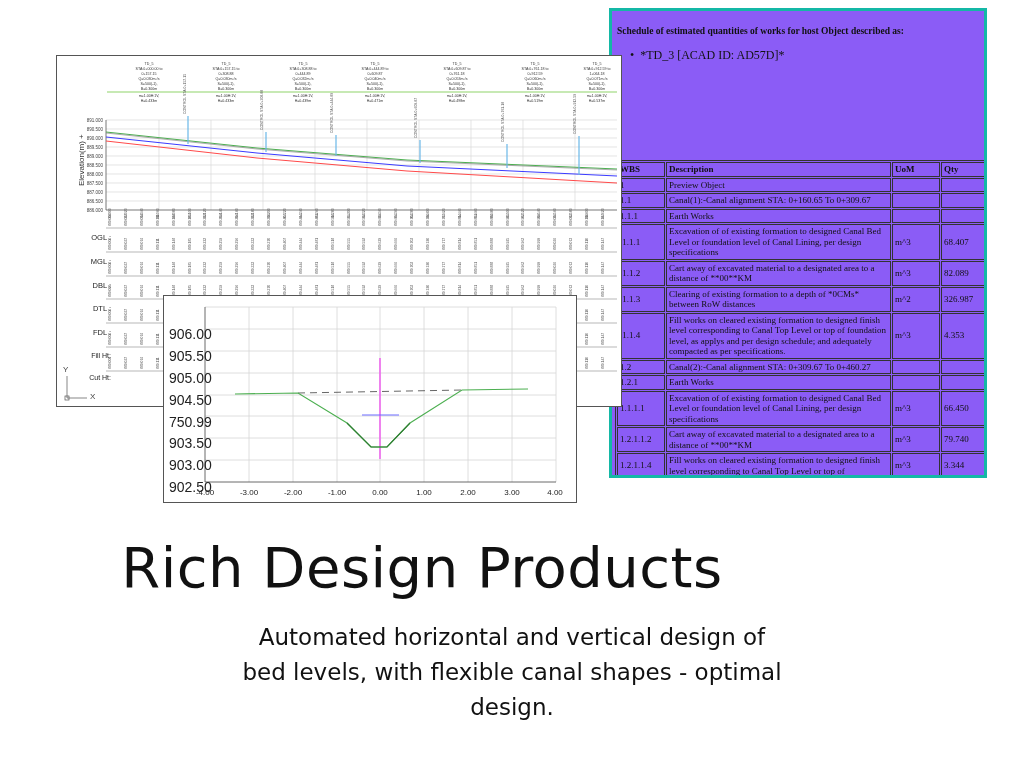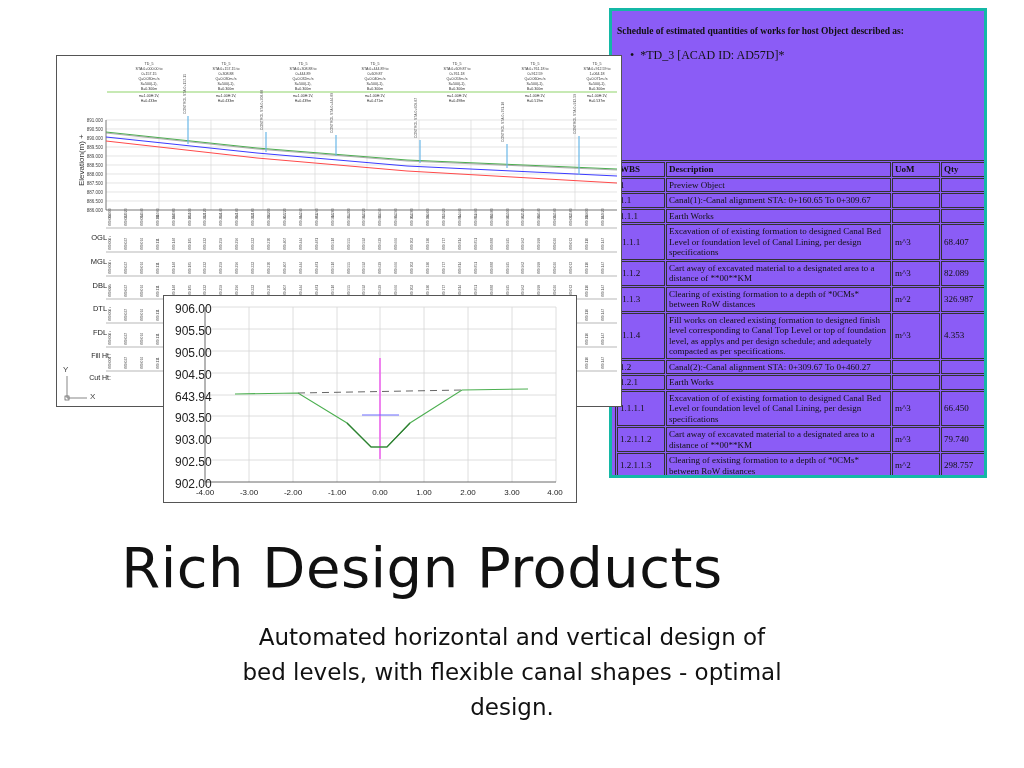--- a/index.html
+++ b/index.html
@@ -17,21 +17,21 @@
   .doc col.c1 { width: 48px; } .doc col.c3 { width: 48px; } .doc col.c4 { width: 44px; }
 
   
   .profile { position: absolute; left: 56px; top: 55px; width: 566px; height: 352px; background: #fff; border: 1px solid #555; overflow: hidden; }
   .profile svg { position: absolute; left: 0; top: 0; }
   .band-label { position: absolute; left: 14px; font-size: 7.5px; color: #222; width: 40px; text-align: right; }
 
   
   .xsec { position: absolute; left: 163px; top: 295px; width: 414px; height: 208px; background: #fff; border: 1px solid #555; overflow: hidden; }
   .xsec .title-box { position: absolute; left: 127px; top: 21px; width: 166px; height: 46px; border: 1px solid #333; background: #fff; text-align: center; font-size: 11px; line-height: 14px; padding-top: 2px; color: #111; }
-  .ytick { position: absolute; left: 11px; font-size: 12px; color: #222; }
+  .ytick { position: absolute; left: 5px; font-size: 14px; color: #222; margin-top: 24px; }
   .xtick { position: absolute; top: 192px; font-size: 8px; color: #222; width: 30px; text-align: center; }
 
   
   .caption-title { position: absolute; left: 0; width: 844px; top: 535px; text-align: center; font-size: 56px; color: #111; font-family: "DejaVu Sans", sans-serif; letter-spacing: 0.5px; }
   .caption-sub { position: absolute; left: 240px; width: 544px; top: 620px; text-align: center; font-size: 23px; line-height: 35px; color: #111; font-family: "DejaVu Sans", sans-serif; }
 </style>
 </head>
 <body>
 
 <div class="doc">
@@ -111,26 +111,20 @@
           <td>1.1.1.1</td>
           <td>Excavation of of existing formation to designed Canal Bed Level or foundation level of Canal Lining, per design specifications</td>
           <td>m^3</td>
           <td>66.450</td>
         </tr>
         <tr>
           <td>1.2.1.1.2</td>
           <td>Cart away of excavated material to a designated area to a distance of **00**KM</td>
           <td>m^3</td>
           <td>79.740</td>
-        </tr>
-        <tr>
-          <td>1.2.1.1.3</td>
-          <td>Clearing of existing formation to a depth of *0CMs* between RoW distances</td>
-          <td>m^2</td>
-          <td>298.757</td>
         </tr>
         <tr>
           <td>1.2.1.1.4</td>
           <td>Fill works on cleared existing formation to designed finish level corresponding to Canal Top Level or top of</td>
           <td>m^3</td>
           <td>3.344</td>
         </tr>
       </tbody>
   </table>
 </div>
@@ -577,21 +571,21 @@
 
     <line x1="198" y1="119" x2="235" y2="119" stroke="#6a6aff" stroke-width="1"></line>
 
     <polyline points="71,98 134,97 183,127 207,151 223,151 246,127 298,94 364,93" fill="none" stroke="#4caf50" stroke-width="1.1"></polyline>
     <polyline points="183,127 207,151 223,151 246,127" fill="none" stroke="#2e7d32" stroke-width="1.1"></polyline>
   </svg>
   <span class="ytick" style="top:6px">906.00</span>
   <span class="ytick" style="top:28px">905.50</span>
   <span class="ytick" style="top:50px">905.00</span>
   <span class="ytick" style="top:72px">904.50</span>
-  <span class="ytick" style="top:94px">643.94</span>
+  <span class="ytick" style="top:94px">750.99</span>
   <span class="ytick" style="top:115px">903.50</span>
   <span class="ytick" style="top:137px">903.00</span>
   <span class="ytick" style="top:159px">902.50</span>
   <span class="ytick" style="top:181px">902.00</span>
   <span class="xtick" style="left:26px">-4.00</span>
   <span class="xtick" style="left:70px">-3.00</span>
   <span class="xtick" style="left:114px">-2.00</span>
   <span class="xtick" style="left:158px">-1.00</span>
   <span class="xtick" style="left:201px">0.00</span>
   <span class="xtick" style="left:245px">1.00</span>

